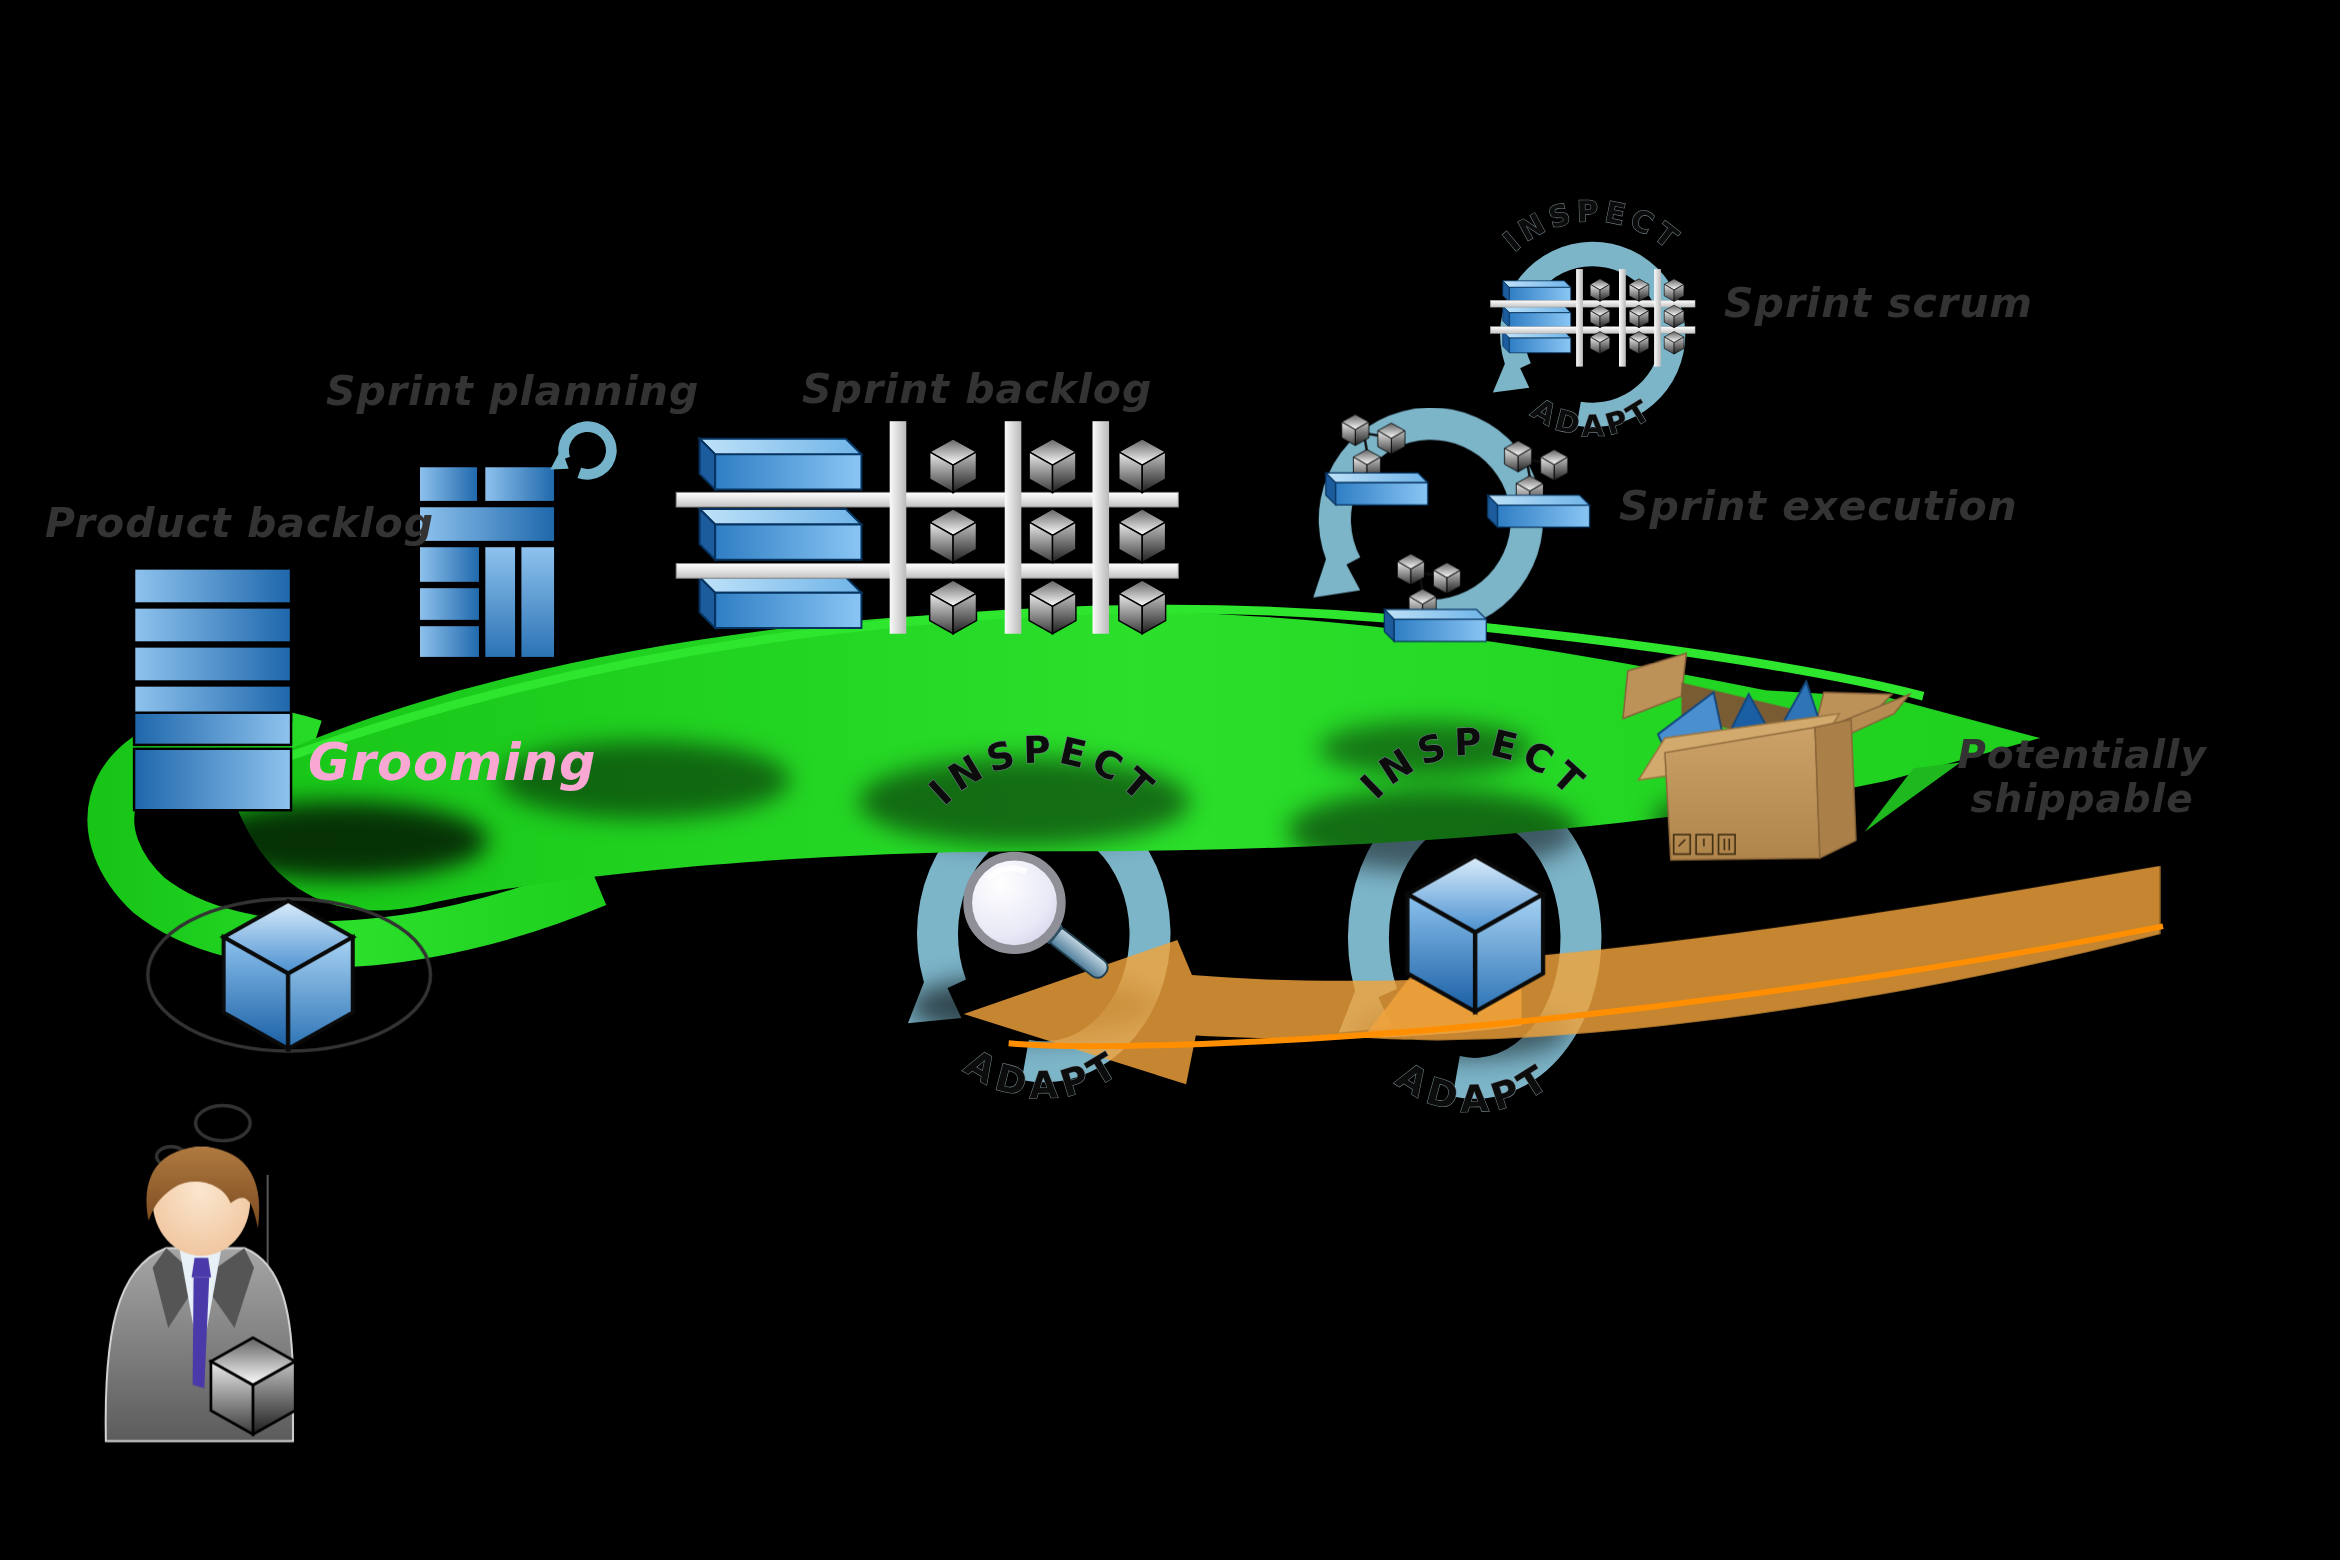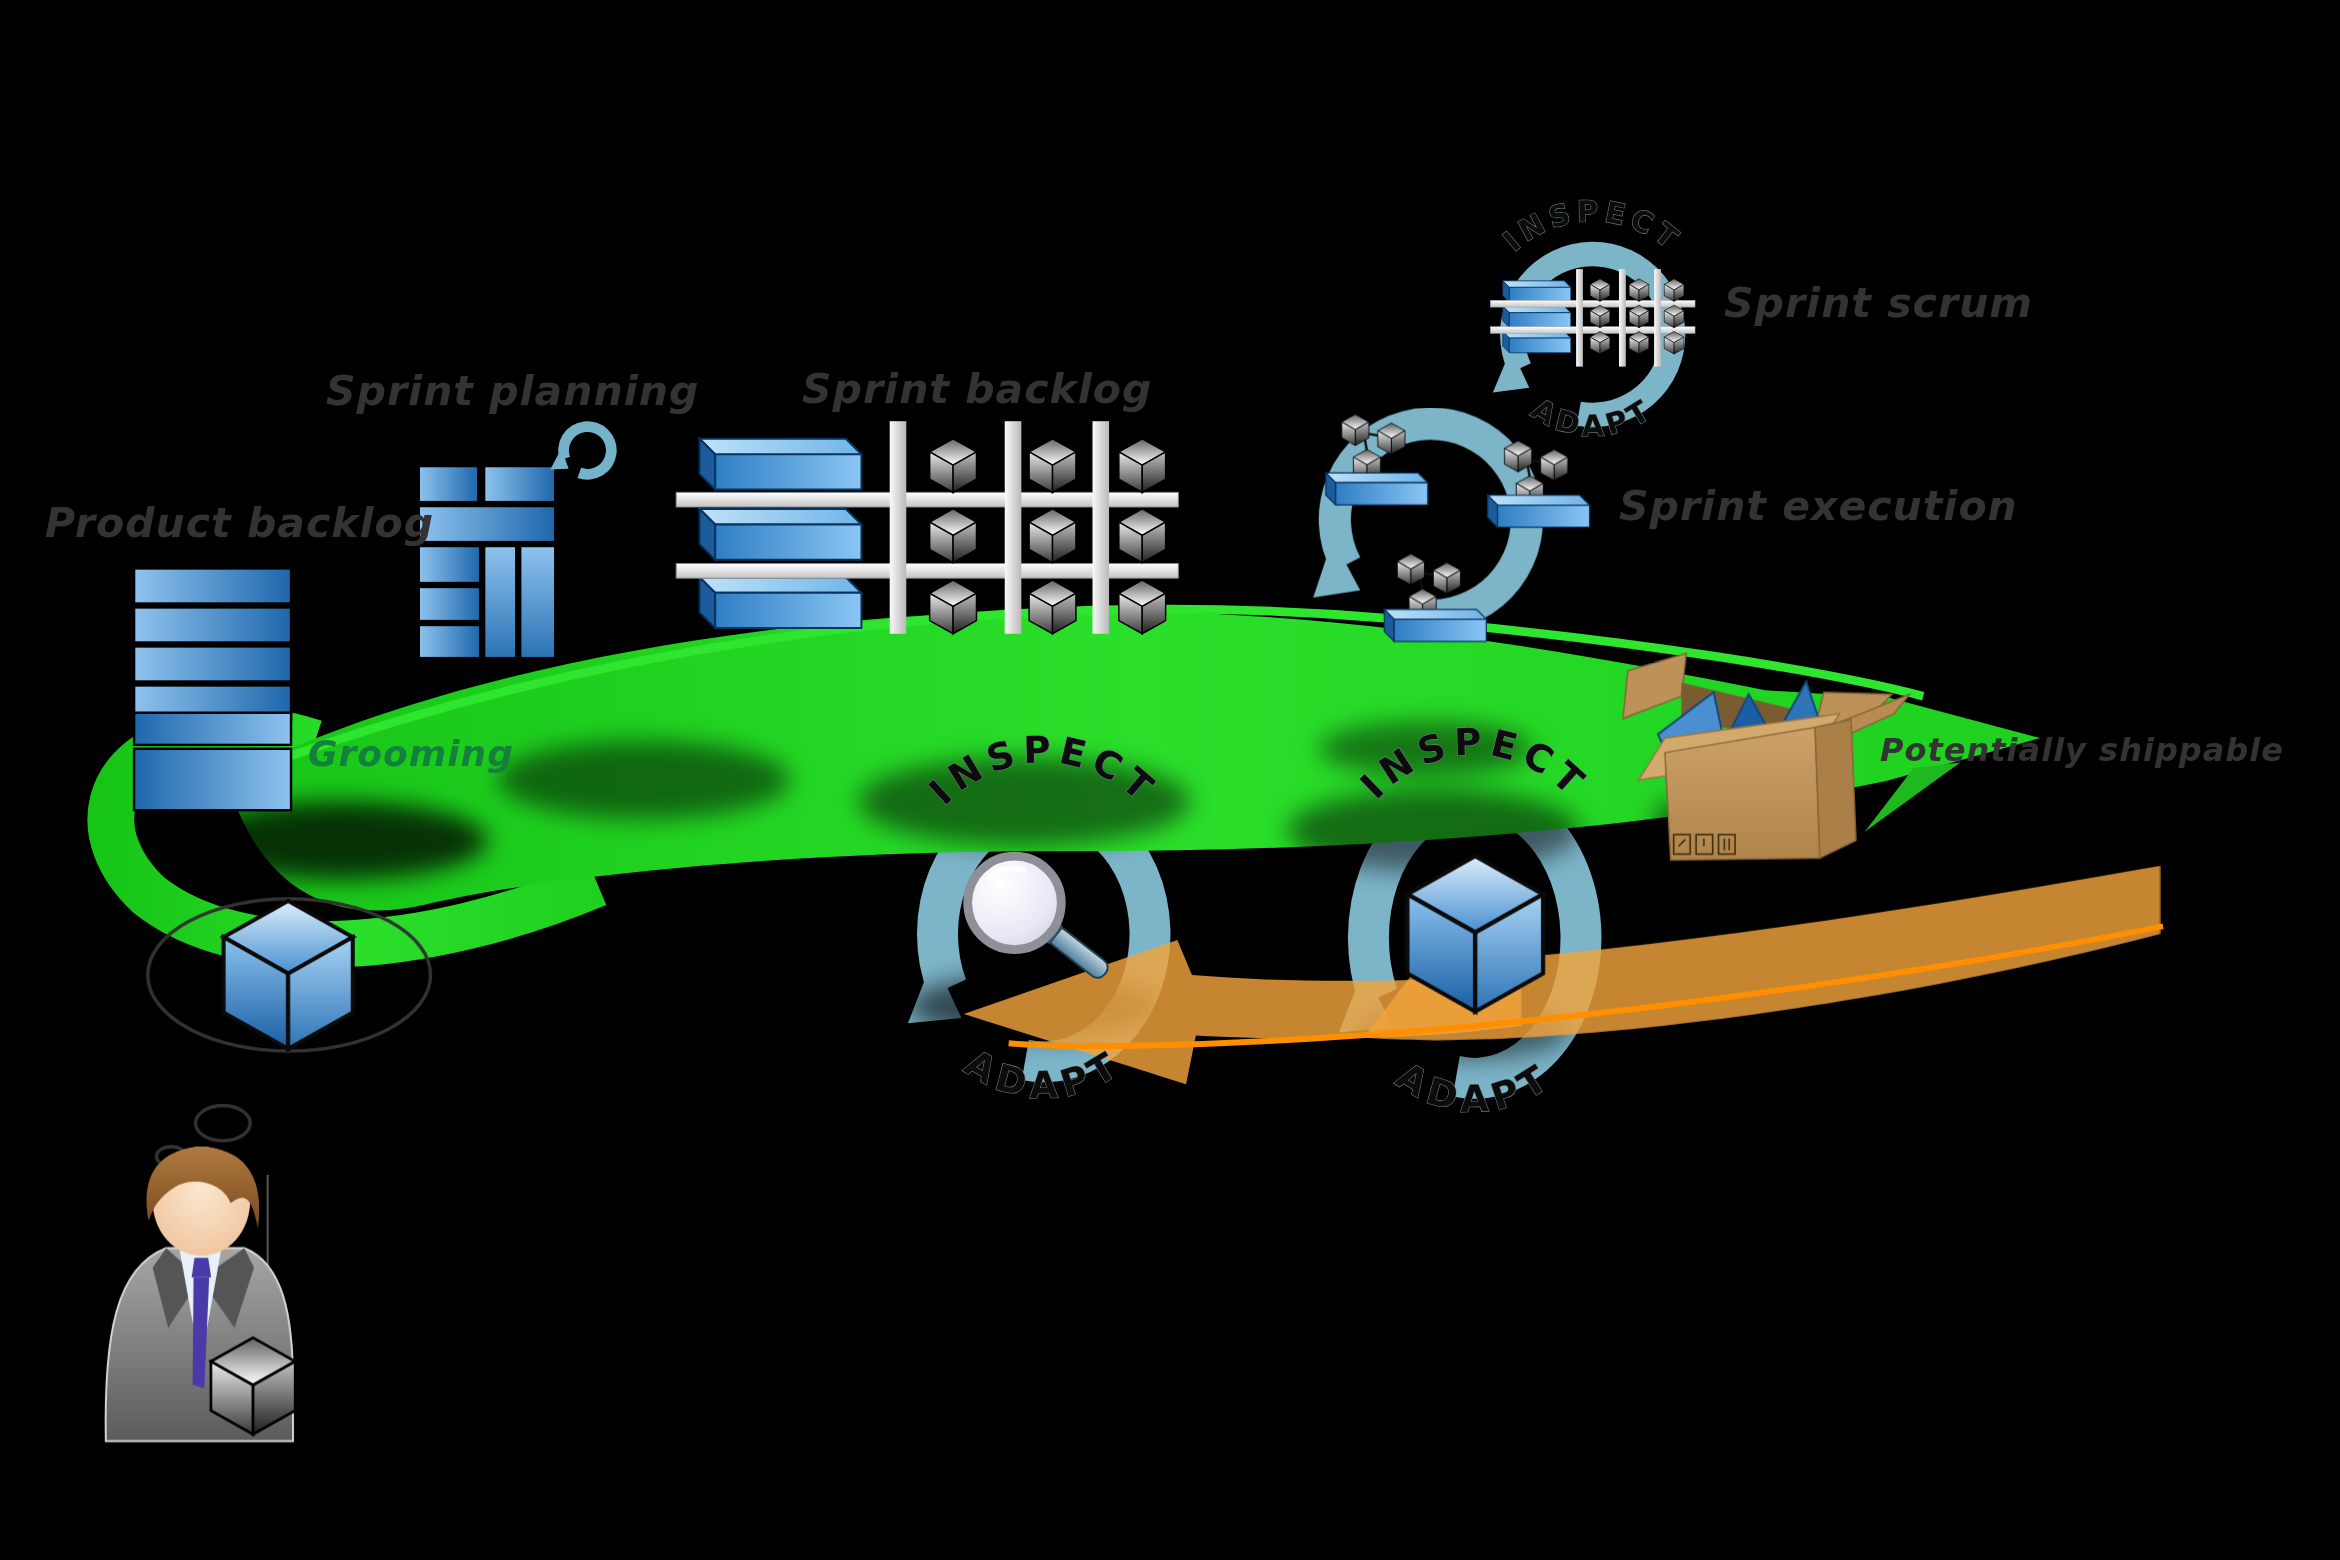--- a/index.html
+++ b/index.html
@@ -1,22 +1,22 @@
 <!DOCTYPE html>
 <html><head>
 <meta charset="utf-8">
 <style>
   html,body{margin:0;padding:0;background:#000;}
   .stage{position:relative;width:2341px;height:1560px;background:#000;overflow:hidden;
          font-family:"DejaVu Sans",sans-serif;}
   svg{position:absolute;left:0;top:0;}
   .lbl{position:absolute;font:italic bold 41px "DejaVu Sans",sans-serif;color:#333;
        letter-spacing:1px;white-space:nowrap;}
-  .lbl.dark{color:#15803d;font-size:36px;}
-  .lbl.center{text-align:center;white-space:normal;line-height:1.12;font-size:32px;}
+  .lbl.dark{color:#f9a8d4;font-size:51px;}
+  .lbl.center{text-align:center;white-space:normal;line-height:1.12;font-size:39px;}
   .arctext{font-family:"DejaVu Sans",sans-serif;font-weight:bold;fill:#0c0c0c;
            stroke:#72838a;stroke-width:1.1;paint-order:stroke;letter-spacing:7px;}
   .arctext.small{letter-spacing:5px;}
 </style>
 </head>
 <body>
 
 <div class="stage">
 
 <svg id="art" width="2341" height="1560" viewBox="0 0 2400 1600">

